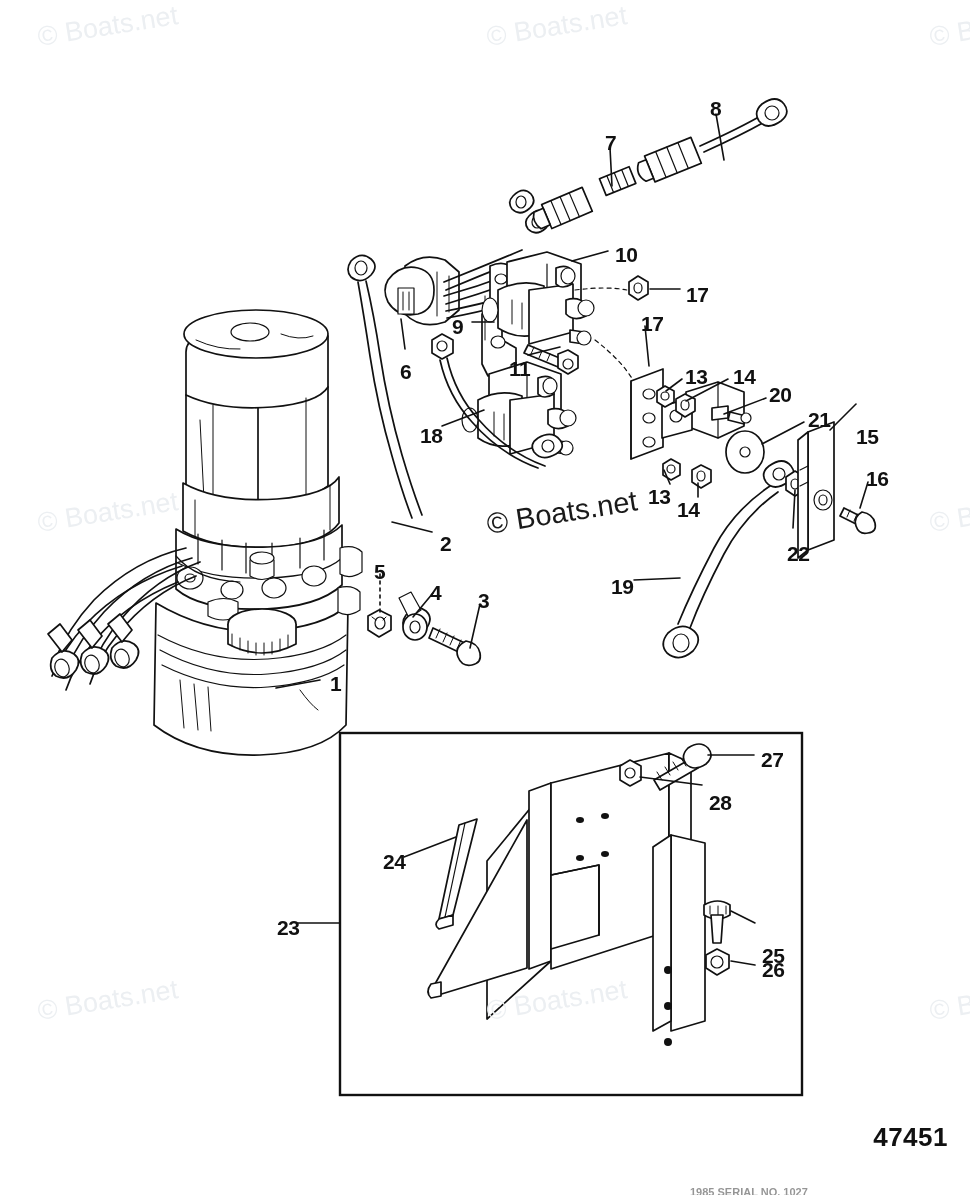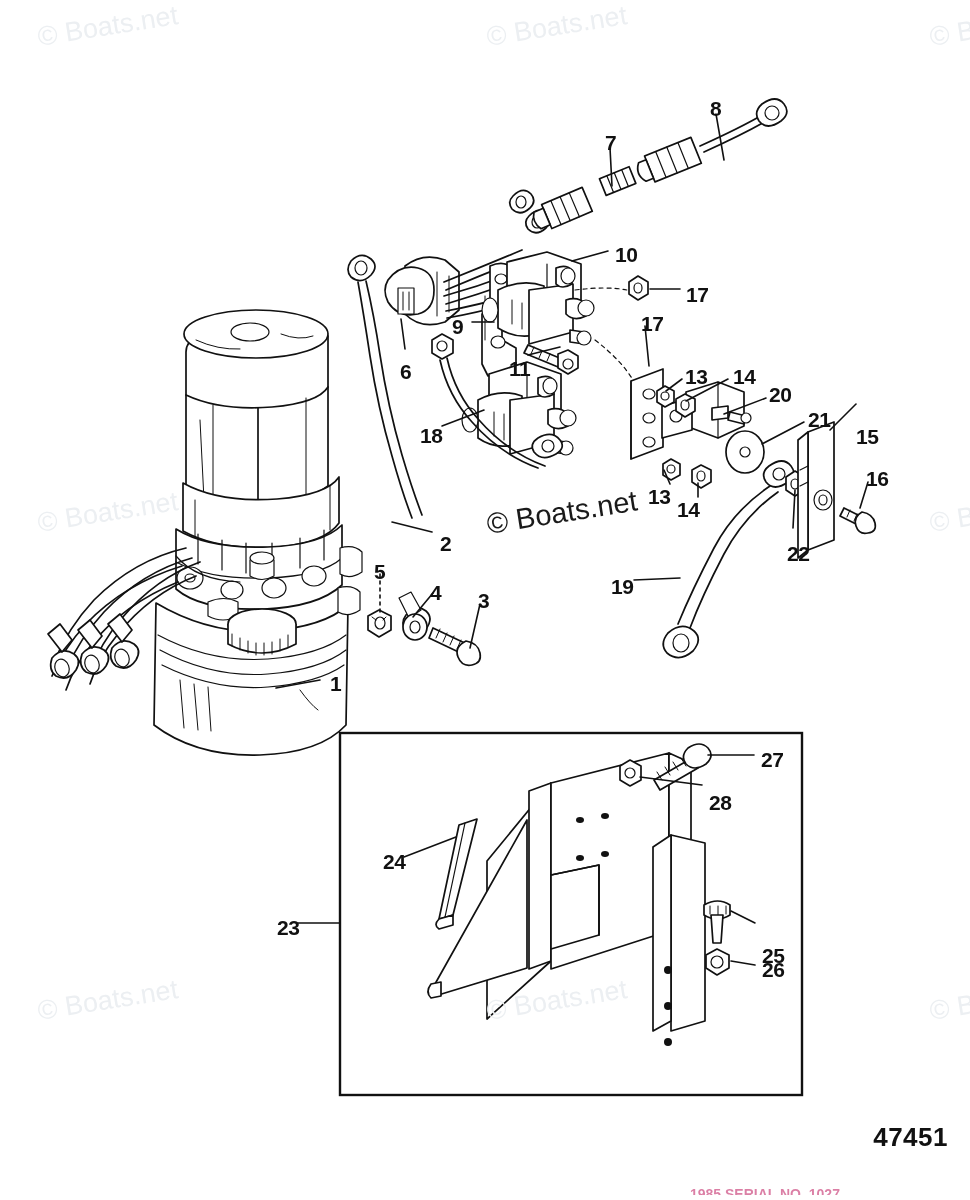--- a/index.html
+++ b/index.html
@@ -37,21 +37,21 @@
   
   #drawing-id{
     position:absolute;right:22px;top:1122px;
     font-family:"Liberation Sans", sans-serif;
     font-size:26px;font-weight:700;color:#111;letter-spacing:0.5px;
   }
   #footer-strip{
     position:absolute;left:690px;top:1186px;width:270px;height:9px;
     overflow:hidden;
     font-family:"Liberation Sans", sans-serif;
-    font-size:14px;font-weight:700;color:#be185d;
+    font-size:11px;font-weight:700;color:#404040;
     white-space:nowrap;opacity:.55;
   }
 </style>
 </head>
 <body>
 
 <div id="sheet">
 
   <svg id="art" viewBox="0 0 970 1200" xmlns="http://www.w3.org/2000/svg">
     <defs>

